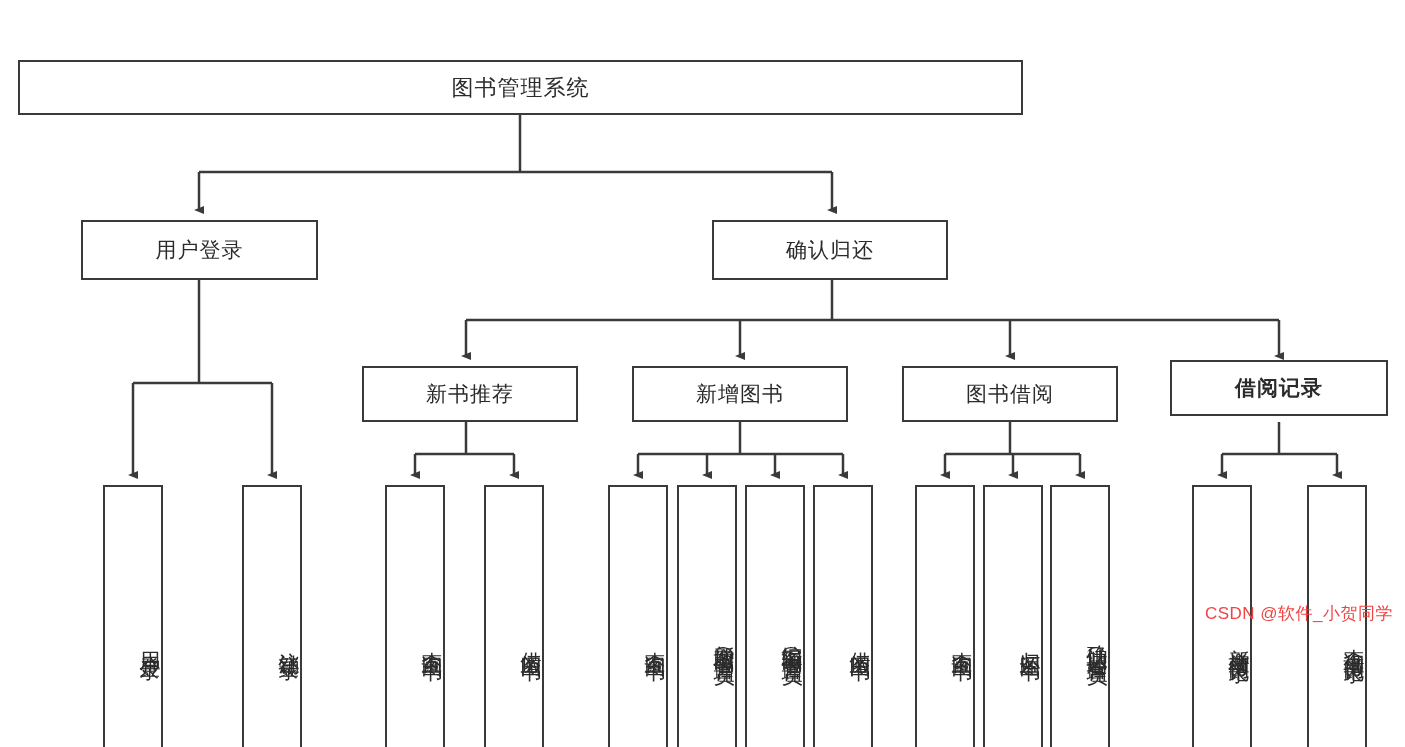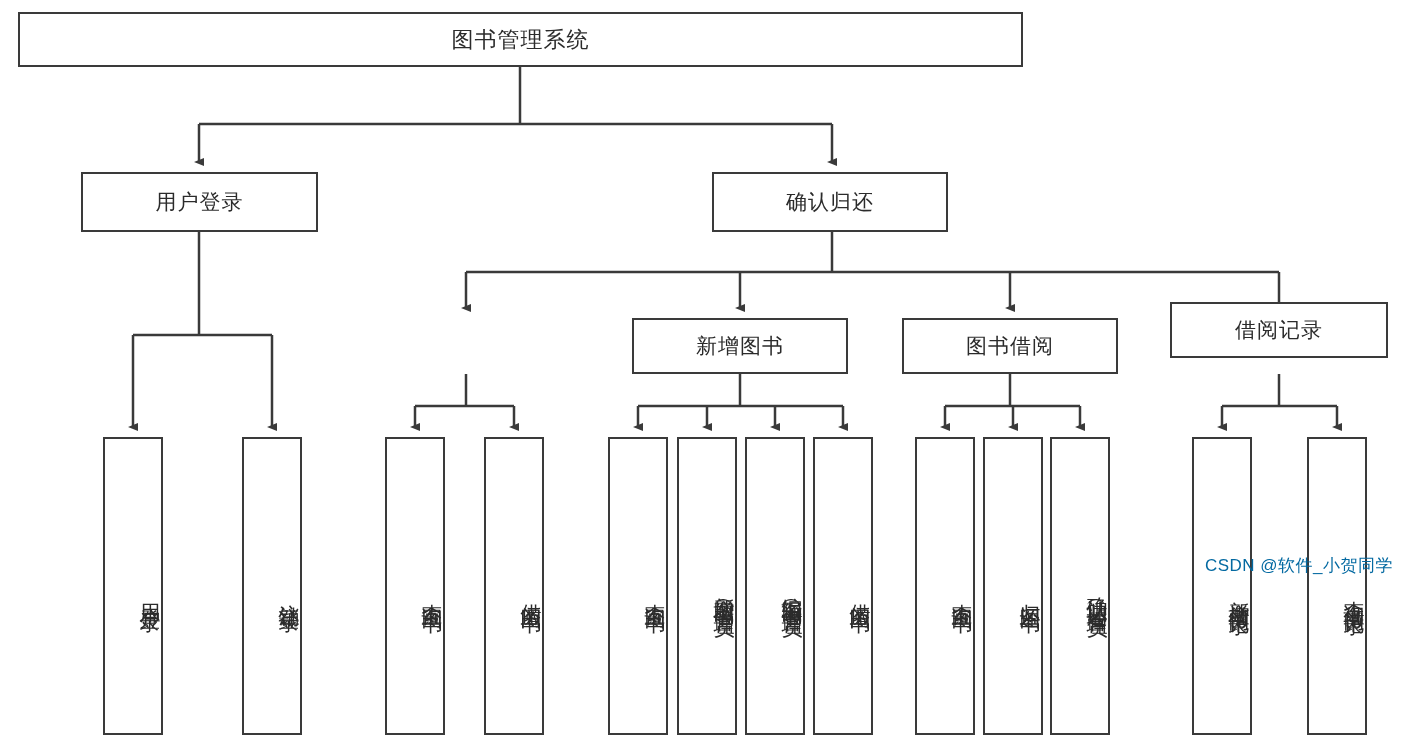--- a/index.html
+++ b/index.html
@@ -2,21 +2,21 @@
 <html><head>
 <meta charset="utf-8">
 <style>
   html,body{margin:0;padding:0;}
   body{
     width:1405px;height:747px;
     background:#ffffff;
     font-family:"Liberation Sans","DejaVu Sans",sans-serif;
     overflow:hidden;
   }
-  #stage{position:relative;width:1405px;height:585px;}
+  #stage{position:relative;width:1405px;height:585px;margin-top:48px;}
   svg#wires{position:absolute;left:0;top:0;width:1405px;height:747px;}
 
   .node{
     position:absolute;
     box-sizing:border-box;
     background:#ffffff;
     border:2px solid #3a3a3a;
     display:flex;
     align-items:center;
     justify-content:center;
@@ -36,21 +36,21 @@
     padding-top:14px;
     line-height:1;
   }
   #root-node{font-size:22px;}
 
   #watermark{
     position:absolute;
     right:12px;
     bottom:8px;
     font-size:17px;
-    color:#0369a1;
+    color:#ef4444;
     letter-spacing:0.5px;
     pointer-events:none;
     white-space:nowrap;
   }
 </style>
 </head>
 <body>
 
 <div id="stage">
 
@@ -103,26 +103,27 @@
       <path d="M1337,406 L1337,427" marker-end="url(#arrowhead)"></path>
     </g>
   </svg>
 
   <div class="node h" id="root-node" style="left:18px;top:12px;width:1005px;height:55px;">图书管理系统</div>
 
   <div class="node h" style="left:81px;top:172px;width:237px;height:60px;">用户登录</div>
 
   <div class="node h" style="left:712px;top:172px;width:236px;height:60px;">确认归还</div>
 
+  <div class="node h" style="left:362px;top:318px;width:216px;height:56px;">新书推荐</div>
 
   <div class="node h" style="left:632px;top:318px;width:216px;height:56px;">新增图书</div>
 
   <div class="node h" style="left:902px;top:318px;width:216px;height:56px;">图书借阅</div>
 
-  <div class="node h" style="left:1170px;top:302px;width:218px;height:56px;">借阅记录</div>
+  <div class="node h" style="left:1170px;top:312px;width:218px;height:56px;font-weight:bold;">借阅记录</div>
 
   <div class="node v" style="left:103px;top:437px;width:60px;height:298px;">用户登录</div>
 
   <div class="node v" style="left:242px;top:437px;width:60px;height:298px;">注销登录</div>
 
   <div class="node v" style="left:385px;top:437px;width:60px;height:298px;">查询图书</div>
 
   <div class="node v" style="left:484px;top:437px;width:60px;height:298px;">借阅图书</div>
 
   <div class="node v" style="left:608px;top:437px;width:60px;height:298px;">查询图书</div>

